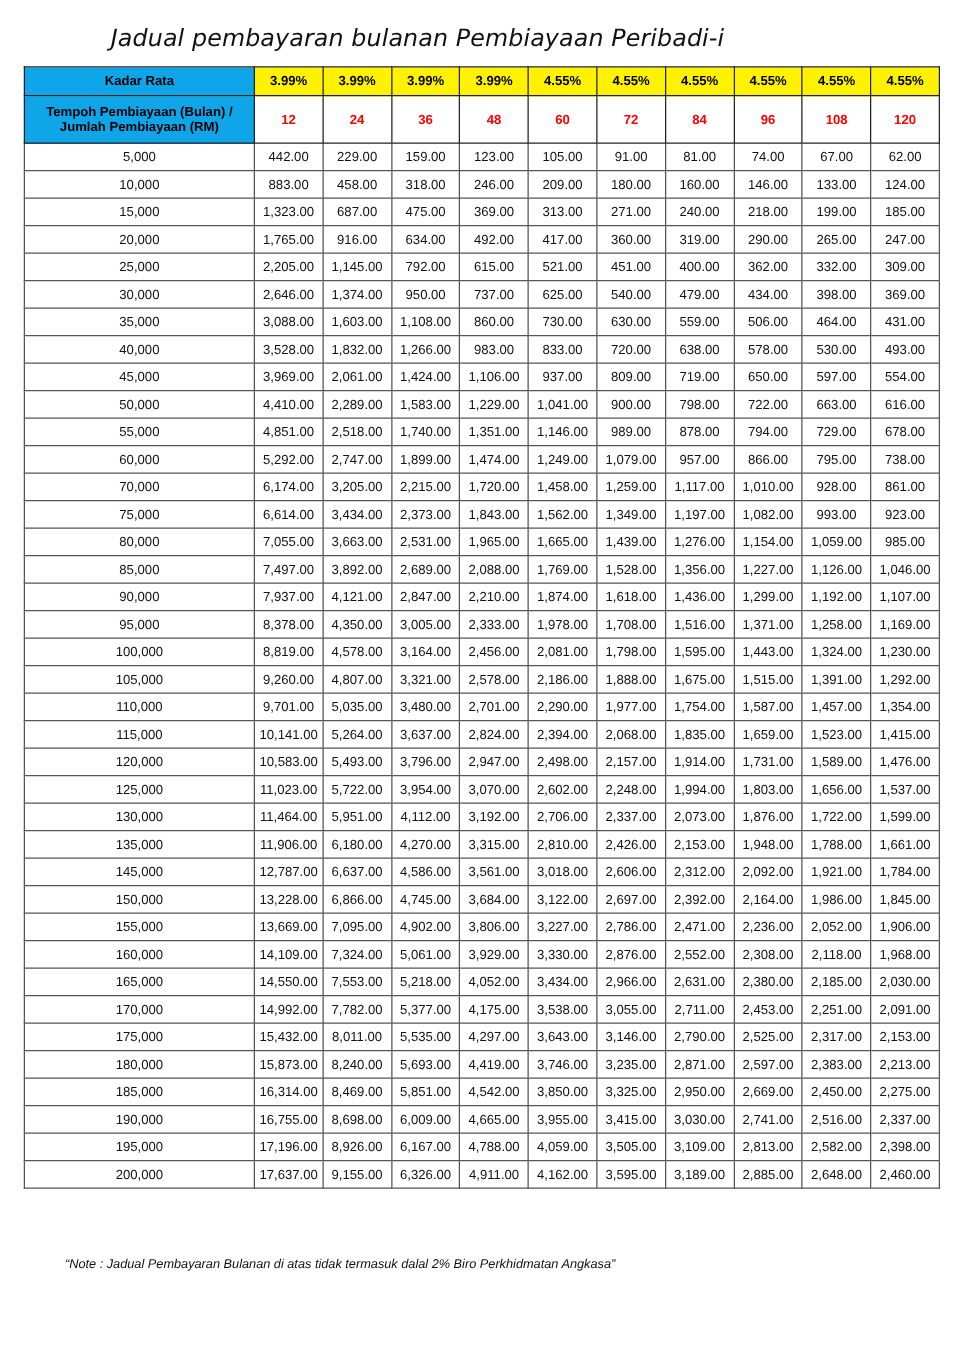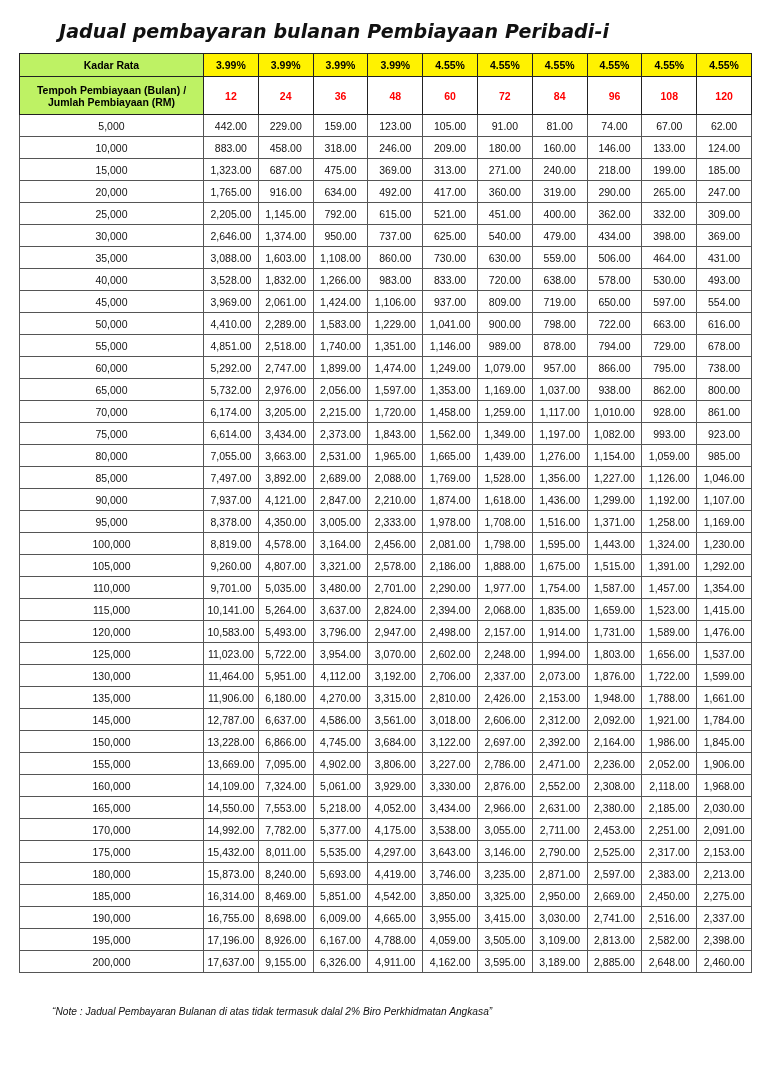--- a/index.html
+++ b/index.html
@@ -1,32 +1,32 @@
 <!DOCTYPE html>
 <html><head>
 <meta charset="utf-8">
 <style>
   html, body { margin: 0; padding: 0; background: #ffffff; }
   body { width: 767px; height: 1086px; position: relative; overflow: hidden; font-family: "Liberation Sans", sans-serif; color: #000; }
   .title {
     position: absolute; left: 0; top: 20px; width: 668px; text-align: center;
     font-family: "DejaVu Sans", sans-serif; font-style: italic; font-size: 19px; color: #111;
-    letter-spacing: 0.1px; font-weight: bold;
+    letter-spacing: 0.1px; font-weight: normal;
   }
   table.sched {
     position: absolute; left: 19px; top: 53px;
     border-collapse: collapse; table-layout: fixed; width: 732px;
   }
   table.sched td {
     border: 1px solid #555; text-align: center; vertical-align: middle;
     font-size: 10.5px; padding: 0; height: 21px; white-space: nowrap;
   }
   table.sched tr.head-rate td { height: 22px; font-weight: bold; border: 1.5px solid #222; }
   table.sched tr.head-tenor td { height: 37px; font-weight: bold; border: 1.5px solid #222; margin-top: 32px; }
-  td.label-cell { background: #bef264; }
+  td.label-cell { background: #0ea5e9; }
   td.rate-cell { background: #fff200; color: #000; }
   td.tenor-cell { color: #ff0000; font-size: 11px; }
   td.label-cell .line { display: block; line-height: 12px; }
   col.c0 { width: 184px; }
   col.cn { width: 54.8px; }
   table.sched tr.data-row td.amount { color: #111; }
   table.sched tr.data-row td.val { color: #111; }
   .note {
     position: absolute; left: 20px; top: 1006px; font-size: 10.2px; font-style: italic; color: #111; margin-left: 32px;
   }
@@ -230,33 +230,20 @@
         <td class="val">1,899.00</td>
         <td class="val">1,474.00</td>
         <td class="val">1,249.00</td>
         <td class="val">1,079.00</td>
         <td class="val">957.00</td>
         <td class="val">866.00</td>
         <td class="val">795.00</td>
         <td class="val">738.00</td>
       </tr>
       <tr class="data-row">
-        <td class="amount">65,000</td>
-        <td class="val">5,732.00</td>
-        <td class="val">2,976.00</td>
-        <td class="val">2,056.00</td>
-        <td class="val">1,597.00</td>
-        <td class="val">1,353.00</td>
-        <td class="val">1,169.00</td>
-        <td class="val">1,037.00</td>
-        <td class="val">938.00</td>
-        <td class="val">862.00</td>
-        <td class="val">800.00</td>
-      </tr>
-      <tr class="data-row">
         <td class="amount">70,000</td>
         <td class="val">6,174.00</td>
         <td class="val">3,205.00</td>
         <td class="val">2,215.00</td>
         <td class="val">1,720.00</td>
         <td class="val">1,458.00</td>
         <td class="val">1,259.00</td>
         <td class="val">1,117.00</td>
         <td class="val">1,010.00</td>
         <td class="val">928.00</td>

